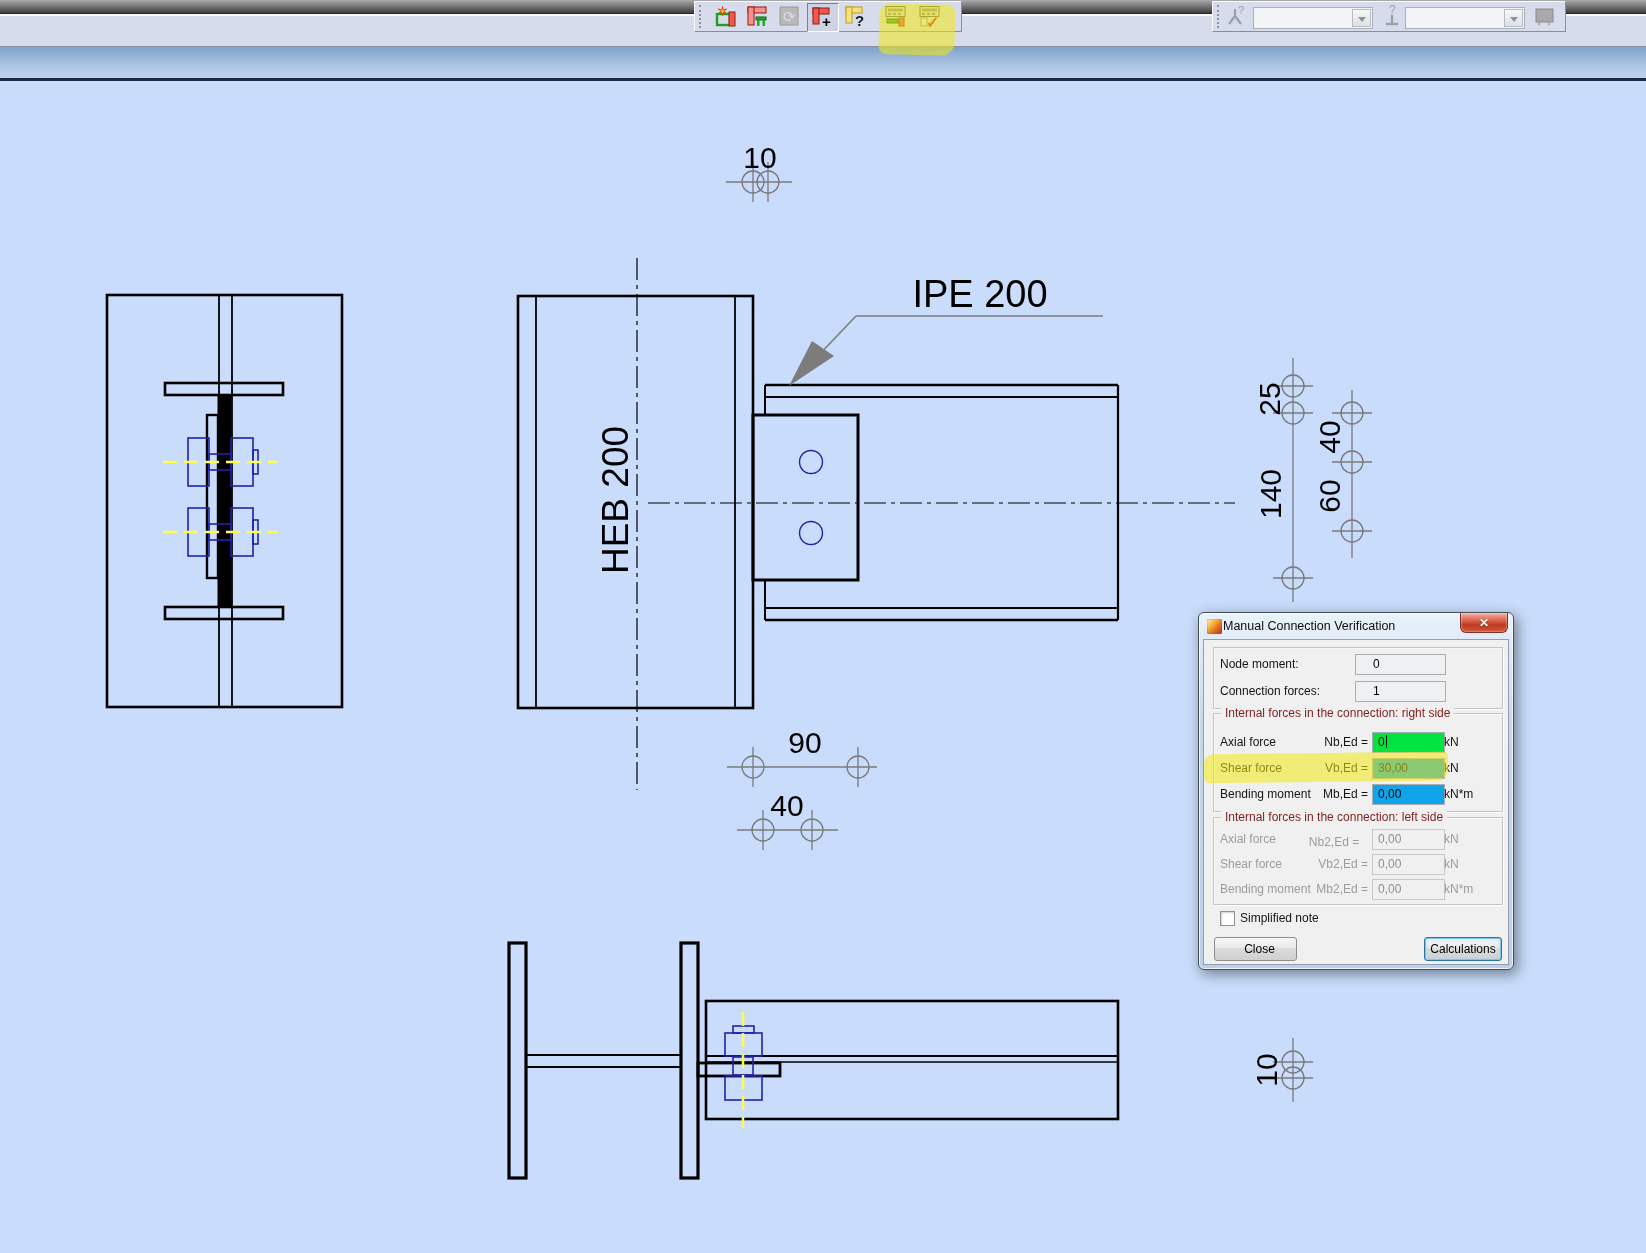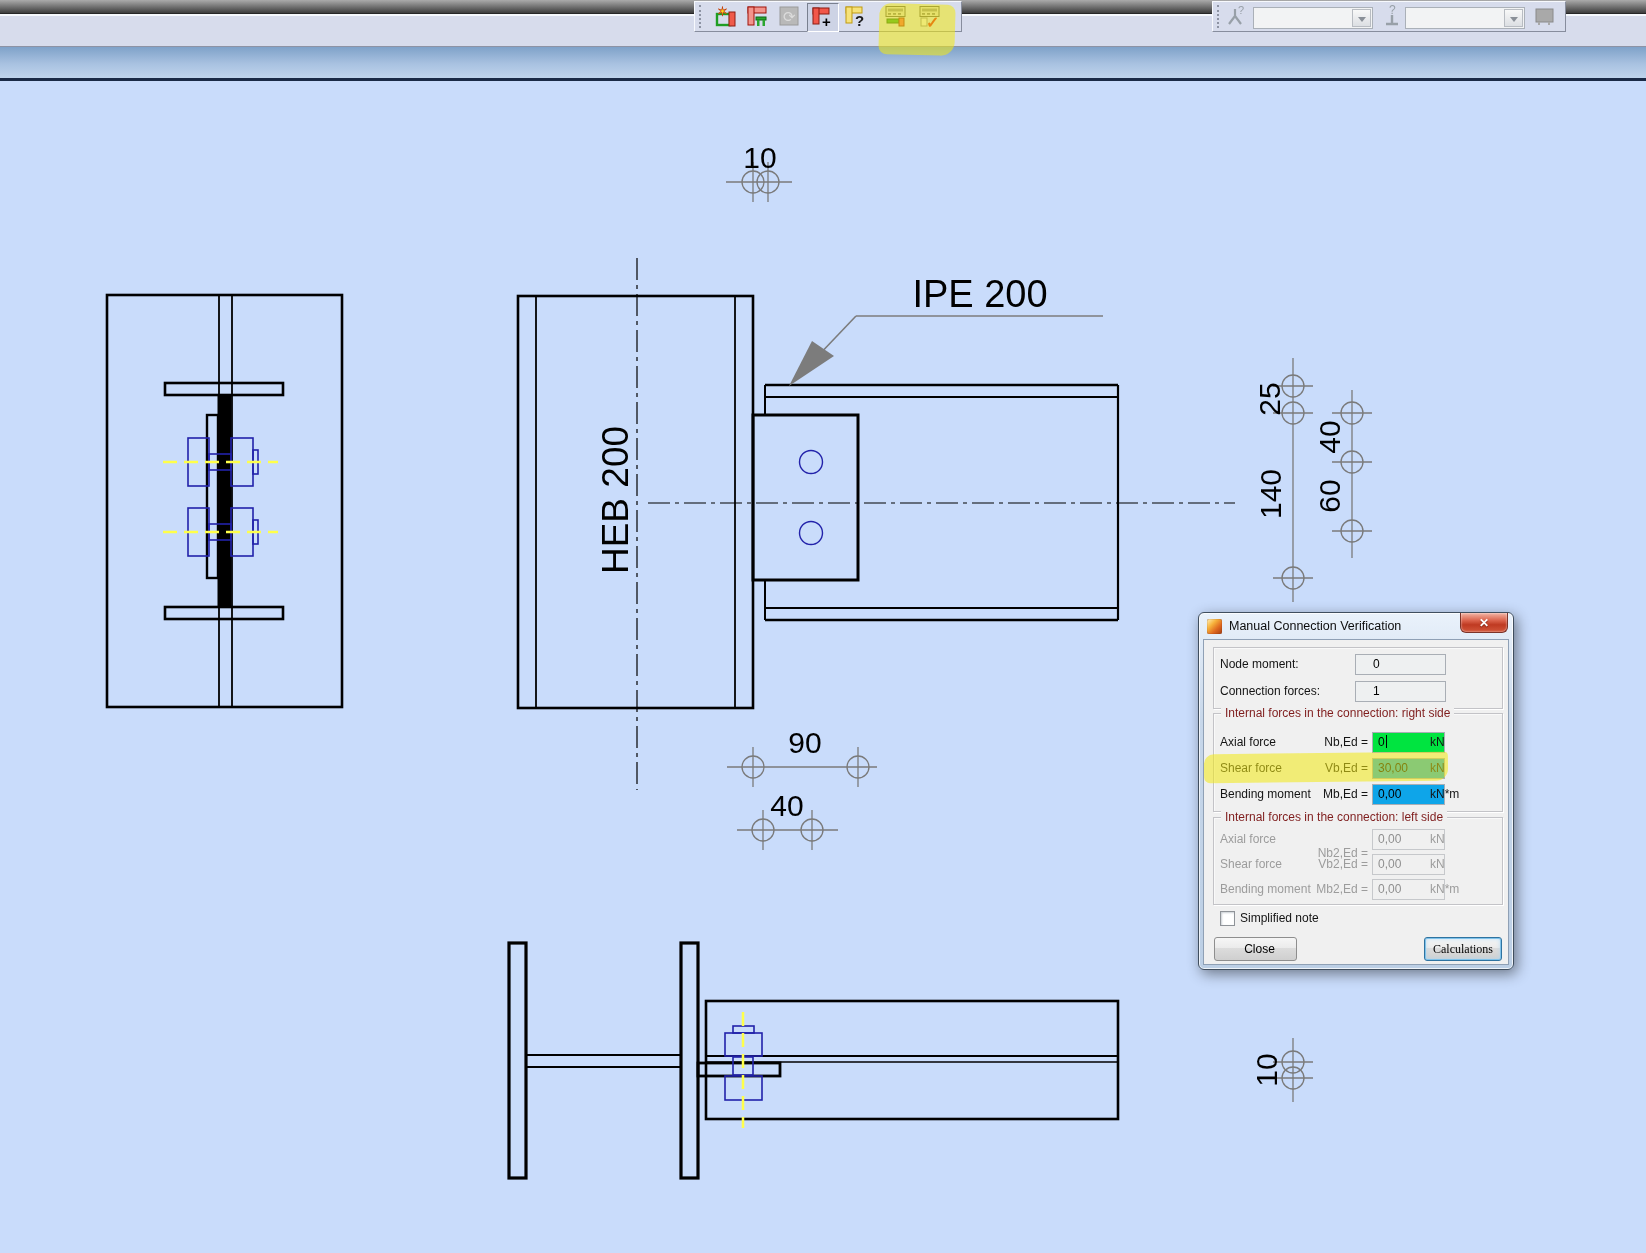--- a/index.html
+++ b/index.html
@@ -32,44 +32,44 @@
   
   .drawing{position:absolute;left:0;top:0;z-index:1;}
 
   
   .dlg{position:absolute;left:1198px;top:612px;width:314px;height:356px;z-index:5;
     border:1px solid #404e5e;border-radius:6px;
     background:linear-gradient(#eaf2fb,#c7d7ea 30%,#bccfe5);
     box-shadow:3px 4px 14px rgba(0,0,0,.45), inset 0 0 0 1px rgba(255,255,255,.75);}
   .dlg-title{position:absolute;left:0;top:0;right:0;height:26px;display:flex;align-items:center;padding-left:8px;}
   .dlg-ico{width:15px;height:15px;border-radius:2px;background:linear-gradient(135deg,#ffe9a8 5%,#f7b33c 35%,#e06a20 65%,#a33c12);box-shadow:inset 0 0 1px #6b2508;}
-  .dlg-title-text{margin-left:7px;font-size:12.5px;color:#0c0c0c;}
+  .dlg-title-text{margin-left:1px;font-size:12.5px;color:#0c0c0c;}
   .dlg-close{position:absolute;right:5px;top:0;width:46px;height:19px;border:1px solid #7c3328;border-top:none;
     border-radius:0 0 6px 6px;background:linear-gradient(#f2b4a4,#da614a 40%,#bf3a22 62%,#d2563a);
     color:#fff;font-size:12px;font-weight:bold;display:flex;align-items:center;justify-content:center;
     text-shadow:0 1px 1px #7a1d10;box-shadow:inset 0 0 2px rgba(255,255,255,.85);}
   .dlg-client{position:absolute;left:4px;right:4px;top:26px;bottom:4px;background:#f0f0f0;border:1px solid #8fa0b5;}
   .gbox{position:absolute;border:1px solid #c3c3c7;box-shadow:1px 1px 0 rgba(255,255,255,.95), inset 1px 1px 0 rgba(255,255,255,.6);}
   .gbox-label{position:absolute;top:-8px;left:7px;background:#f0f0f0;padding:0 4px;font-size:12px;color:#7f1d1d;white-space:nowrap;}
   .lbl{position:absolute;left:16px;font-size:12px;color:#141414;white-space:nowrap;}
   .lbl.dis{color:#9c9c9c;}
   .sym{position:absolute;left:96px;width:68px;text-align:right;font-size:12px;color:#141414;white-space:nowrap;}
   .sym.dis{color:#9c9c9c;}
-  .unit{position:absolute;left:226px;font-size:12px;color:#141414;white-space:nowrap;}
+  .unit{position:absolute;left:240px;font-size:12px;color:#141414;white-space:nowrap;}
   .unit.dis{color:#9c9c9c;}
   .fld{position:absolute;width:66px;height:19px;background:#0ea5e9;border:1px solid #a9aeb5;font-size:12px;line-height:19px;padding-left:5px;color:#000;}
   .fld.ro{width:72px;background:#eef0f1;padding-left:17px;}
   .fld.green{background:#00e440;}
   .fld.dis{background:#f0f0f0;border-color:#c6c8cb;color:#8f8f8f;}
   .caret{display:inline-block;width:1.5px;height:13px;background:#000;vertical-align:-2px;margin-left:1px;}
   .cb{position:absolute;left:16px;width:13px;height:13px;background:#fff;border:1px solid #8f9398;box-shadow:inset 1px 1px 2px #c9ced3;}
   .btn{position:absolute;height:22px;font-size:12px;display:flex;align-items:center;justify-content:center;
     border:1px solid #8e8e8e;border-radius:3px;color:#000;
     background:linear-gradient(#f6f6f6,#ebebeb 45%,#dcdcdc 46%,#cfcfcf);}
-  .btn.default{border-color:#2f73a0;box-shadow:inset 0 0 0 1px #7fc2ea, inset 0 0 5px #a8d8f8;font-family:Liberation Serif, serif;}
+  .btn.default{border-color:#2f73a0;box-shadow:inset 0 0 0 1px #7fc2ea, inset 0 0 5px #a8d8f8;}
   #hl-shear{left:0;top:113px;width:244px;height:29px;z-index:3;border-radius:10px 4px 12px 6px;transform:rotate(-.6deg);}
 </style>
 </head>
 <body>
 
 <div id="screen">
 
   <div class="strip-top"></div>
   <div class="strip-menu"></div>
   <div class="strip-blue"></div>
@@ -330,21 +330,21 @@
 
       <span class="lbl" style="top:147px;">Bending moment</span>
       <span class="sym" style="top:147px;">Mb,Ed =</span>
       <div class="fld" style="left:168px;top:144px;">0,00</div>
       <span class="unit" style="top:147px;">kN*m</span>
 
       <div class="gbox" style="left:9px;top:177px;width:288px;height:86px;">
         <span class="gbox-label">Internal forces in the connection: left side</span>
       </div>
       <span class="lbl dis" style="top:192px;">Axial force</span>
-      <span class="sym dis" style="top:206px;">Nb2,Ed =</span>
+      <span class="sym dis" style="top:195px;text-align:center;">Nb2,Ed =</span>
       <div class="fld dis" style="left:168px;top:189px;">0,00</div>
       <span class="unit dis" style="top:192px;">kN</span>
 
       <span class="lbl dis" style="top:217px;">Shear force</span>
       <span class="sym dis" style="top:217px;">Vb2,Ed =</span>
       <div class="fld dis" style="left:168px;top:214px;">0,00</div>
       <span class="unit dis" style="top:217px;">kN</span>
 
       <span class="lbl dis" style="top:242px;">Bending moment</span>
       <span class="sym dis" style="top:242px;">Mb2,Ed =</span>

